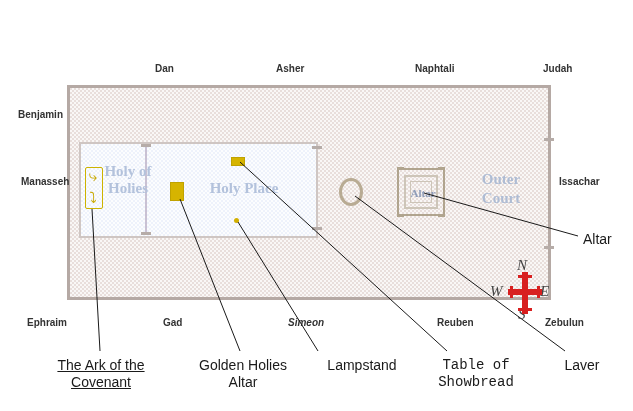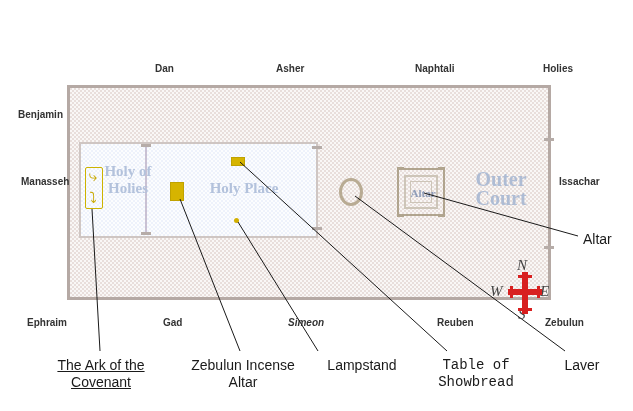--- a/index.html
+++ b/index.html
@@ -32,21 +32,21 @@
     background-size: 4px 4px;
     background-position: 0 0, 2px 2px;
   }
   #outer-court-label {
     position: absolute;
     left: 466px;
     top: 170px;
     width: 70px;
     text-align: center;
     font-family: "Liberation Serif", serif;
-    font-size: 20px;
+    font-size: 15px;
     font-weight: bold;
     line-height: 19px;
     color: #aebcd4;
   }
 
   
   #tabernacle {
     position: absolute;
     left: 79px;
     top: 142px;
@@ -303,21 +303,21 @@
     <div class="horn" style="right:-2px; top:-3px;"></div>
     <div class="horn" style="left:-2px; bottom:-3px;"></div>
     <div class="horn" style="right:-2px; bottom:-3px;"></div>
     <div id="altar-text">Altar</div>
   </div>
 
   <div class="tribe" style="left:18px; top:63px;margin-top:46px;">Benjamin</div>
   <div class="tribe" style="left:155px; top:63px;text-align:center;">Dan</div>
   <div class="tribe" style="left:276px; top:63px;">Asher</div>
   <div class="tribe" style="left:415px; top:63px;">Naphtali</div>
-  <div class="tribe" style="left:543px; top:63px;">Holies</div>
+  <div class="tribe" style="left:543px; top:63px;">Judah</div>
 
   <div class="tribe" style="left:27px; top:317px;">Ephraim</div>
   <div class="tribe" style="left:163px; top:317px;">Gad</div>
   <div class="tribe" style="left:288px; top:317px;font-style:italic;">Simeon</div>
   <div class="tribe" style="left:437px; top:317px;">Reuben</div>
   <div class="tribe" style="left:545px; top:317px;">Zebulun</div>
 
   <div class="tribe" style="left:4px; top:176px;padding-left:17px;">Manasseh</div>
   <div class="tribe" style="left:559px; top:176px;">Issachar</div>
 
@@ -332,21 +332,21 @@
       <div class="cross-bar" style="left:0px; top:17px; width:34px; height:6px;"></div>
       <div class="cross-bar" style="left:10px; top:3px; width:14px; height:3px;"></div>
       <div class="cross-bar" style="left:10px; top:36px; width:14px; height:3px;"></div>
       <div class="cross-bar" style="left:2px; top:14px; width:3px; height:12px;"></div>
       <div class="cross-bar" style="left:29px; top:14px; width:3px; height:12px;"></div>
     </div>
   </div>
 
   <div class="callout" style="left:26px; top:357px; width:150px;text-decoration:underline;">The Ark of the
 Covenant</div>
-  <div class="callout" style="left:168px; top:357px; width:150px;">Zebulun Incense
+  <div class="callout" style="left:168px; top:357px; width:150px;">Golden Holies
 Altar</div>
   <div class="callout" style="left:314px; top:357px; width:96px;">Lampstand</div>
   <div class="callout" style="left:423px; top:357px; width:106px;font-family:Liberation Mono, monospace;">Table of
 Showbread</div>
   <div class="callout" style="left:552px; top:357px; width:60px;">Laver</div>
   <div id="callout-altar">Altar</div>
 
   <svg id="leader-lines" viewBox="0 0 633 411">
     <g stroke="#1a1a1a" stroke-width="1" fill="none">
       <line x1="92" y1="209" x2="100" y2="351"></line>

